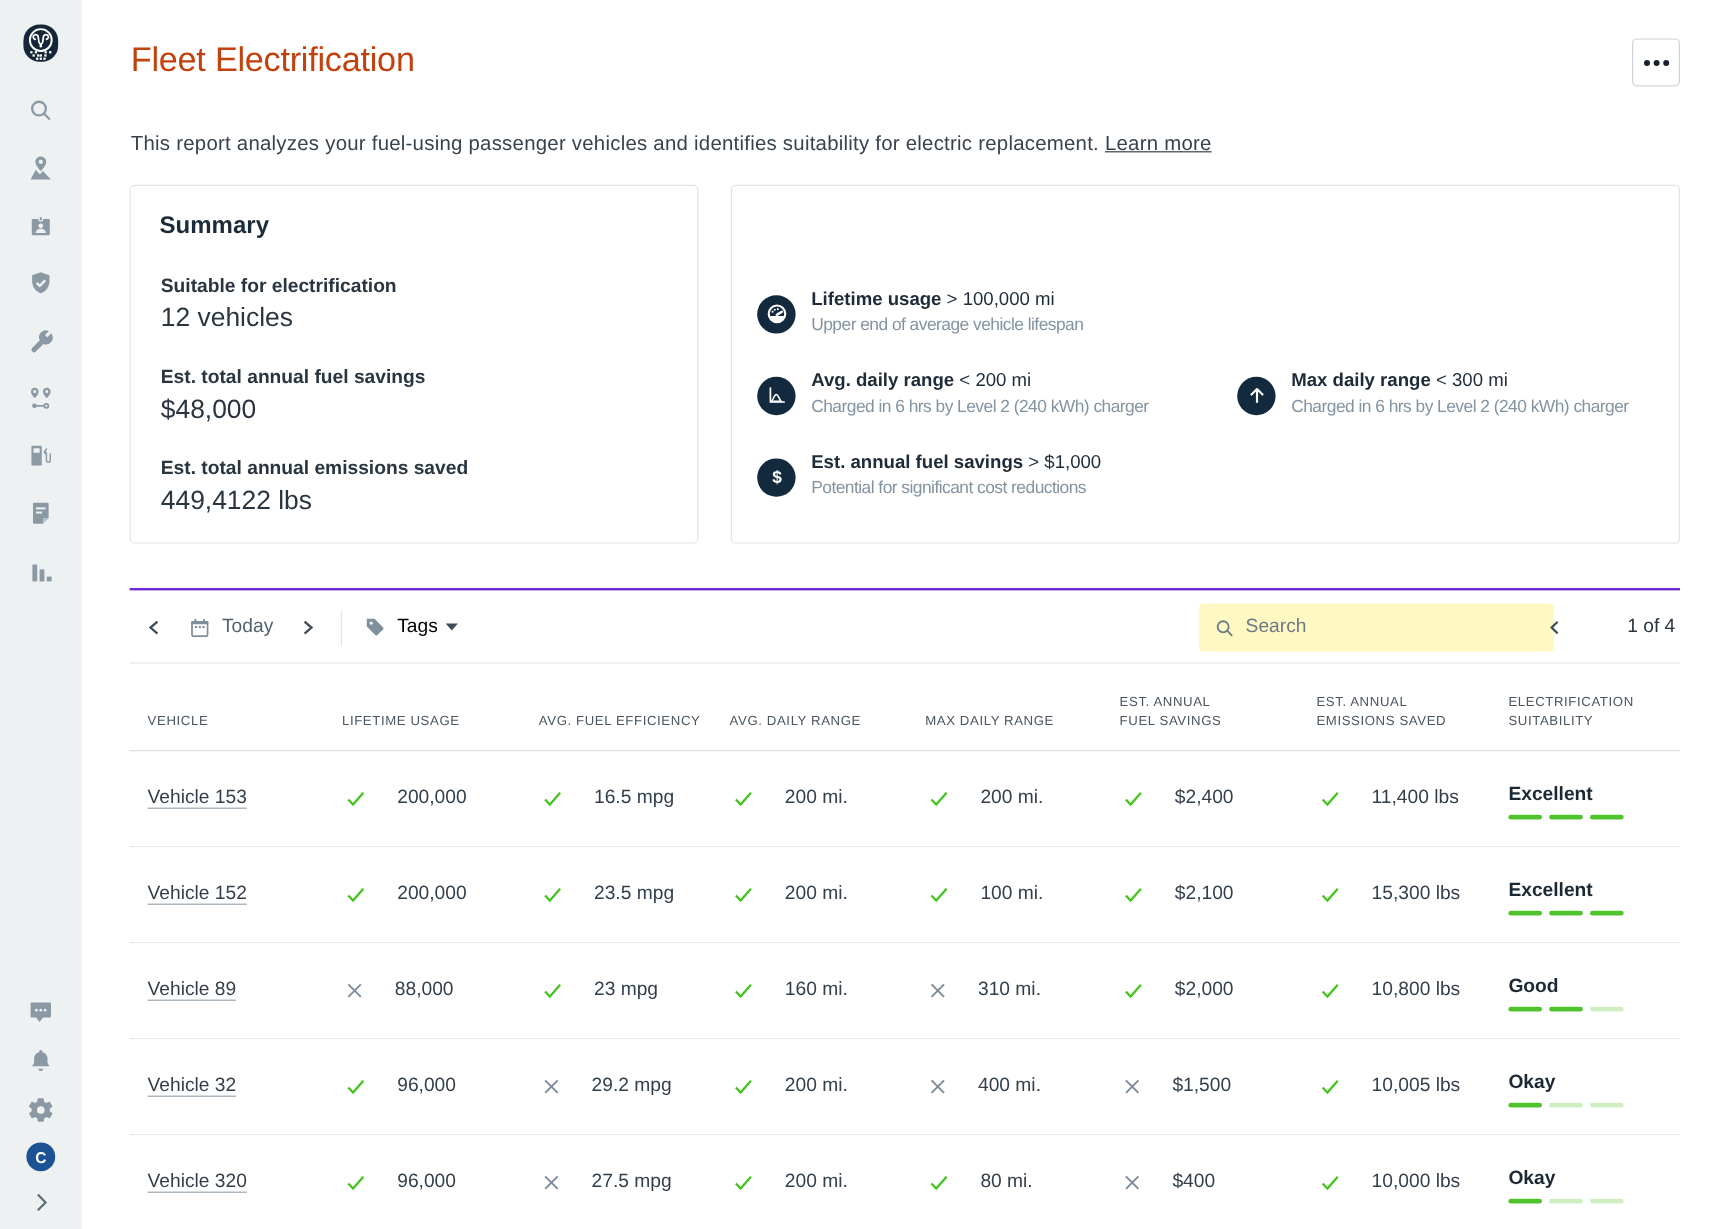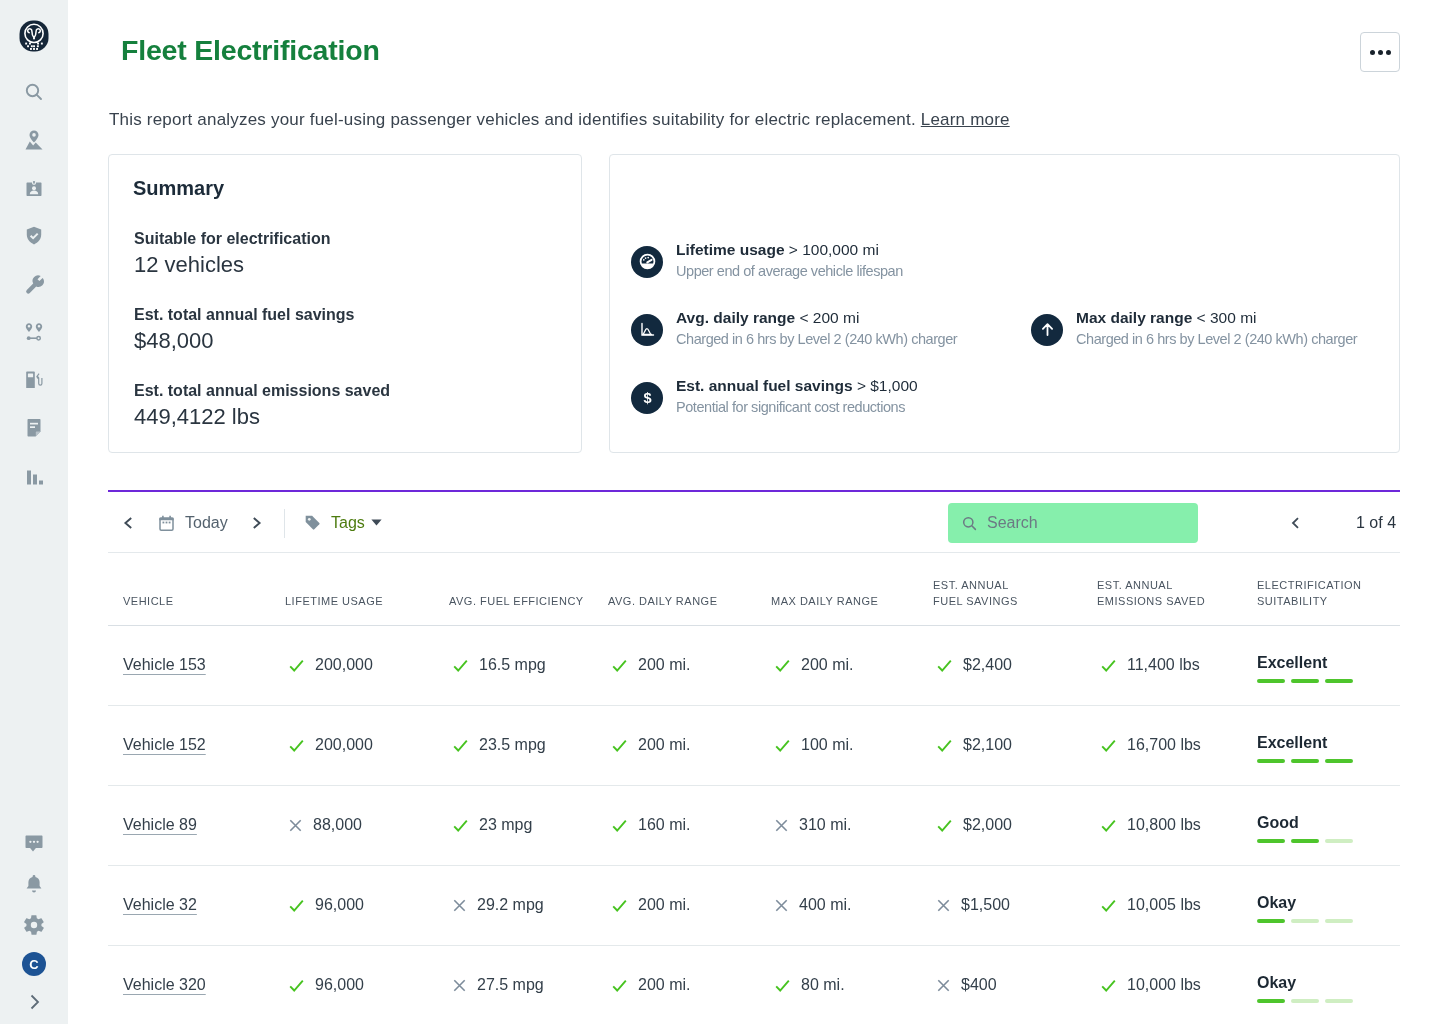--- a/index.html
+++ b/index.html
@@ -8,22 +8,22 @@
 
 
 .sidebar { position:fixed; left:0; top:0; width:68px; height:1024px;
   background:#edf1f2; z-index:10; }
 .side-ic { position:absolute; left:0; width:68px; display:flex;
   justify-content:center; align-items:center; color:#8a99a3; }
 .logo { position:absolute; left:19px; top:20px; }
 
 
 .main { position:absolute; left:68px; top:0; width:1372px; height:1024px; }
-h1 { position:absolute; left:41px; top:34px; font-size:28.5px; font-weight:bold;
-  color:#15803d; letter-spacing:-0.2px;margin-left:12px; }
+h1 { position:absolute; left:41px; top:34px; font-size:28.5px; font-weight:normal;
+  color:#c2410c; letter-spacing:-0.2px; }
 .dots-btn { position:absolute; left:1292px; top:32px; width:40px; height:40px;
   border:1px solid #ccd4da; border-radius:4px; background:#fff;
   display:flex; align-items:center; justify-content:center; gap:3px; }
 .dots-btn i { width:5px; height:5px; border-radius:50%; background:#19222c; }
 .desc { position:absolute; left:41px; top:110px; font-size:17px; color:#39434e; letter-spacing:0.2px; }
 .desc a { color:#39434e; text-decoration:underline; }
 
 
 .card { position:absolute; top:154px; background:#fff; border:1px solid #dfe5e9;
   border-radius:4px; height:299px; }
@@ -42,41 +42,41 @@
 .crit-tx .t { font-size:15.5px; line-height:20px; color:#1e2b38; white-space:nowrap; }
 .crit-tx .t b { font-weight:bold; }
 .crit-tx .s { font-size:14.5px; line-height:20px; letter-spacing:-0.45px; color:#8493a1; margin-top:1px; white-space:nowrap; }
 
 
 .toolbar { position:absolute; left:40px; top:490px; width:1292px; height:63px;
   border-top:2px solid #6d28d9; border-bottom:1px solid #e4e9ec; }
 .tb-abs { position:absolute; display:flex; align-items:center; }
 .tb-today { font-size:16px; color:#54626e; }
 .tb-div { position:absolute; left:176px; top:17px; width:1px; height:29px; background:#dfe5e9; }
-.tb-tags { font-size:16px; color:#4d7c0f; }
-.search { position:absolute; left:840px; top:11px; width:250px; height:40px;
-  background:#86efac; border-radius:4px; display:flex; align-items:center; }
+.tb-tags { font-size:16px; color:#000000; }
+.search { position:absolute; left:891px; top:11px; width:296px; height:40px;
+  background:#fef9c3; border-radius:4px; display:flex; align-items:center; }
 .search svg { margin-left:13px; }
 .search span { font-size:16px; color:#6c7984; margin-left:9px; }
 .pager { position:absolute; left:1180px; top:0; height:61px; display:flex;
   align-items:center; white-space:nowrap;gap:39px; }
 .pager .pg { font-size:16px; color:#2a3540; margin:0 13px; }
 .pager .chev { color:#3f4b57; display:flex; }
 
 
 table { position:absolute; left:40px; top:552px; width:1292px;
   border-collapse:collapse; table-layout:fixed; }
 th { font-size:11px; font-weight:normal; color:#4a5561; text-align:left;
   letter-spacing:0.5px; height:73px; padding:0 0 16px 15px; vertical-align:bottom;
   border-bottom:1px solid #d9dfe4; line-height:16px; }
 td { height:80px; border-bottom:1px solid #e4e9eb; padding:0 0 0 15px;
   font-size:16px; color:#333f4a; vertical-align:middle; }
 td .cell { display:flex; align-items:center; }
 td .cell svg { flex:none; margin-left:3px; }
-td .cell span { margin-left:10px; }
+td .cell span { margin-left:26px; }
 .vlink { color:#333f4a; text-decoration:underline;
   text-decoration-color:#9aa7b1; text-underline-offset:4px; }
 .suit b { display:block; font-size:16px; line-height:20px; font-weight:bold; color:#1c2833; margin-top:5px; }
 .bars { display:flex; gap:6px; margin-top:6px; }
 .bars i { width:28px; height:4px; border-radius:2px; background:#cfeec2; }
 .bars i.on { background:#4ec52c; }
 </style>
 </head>
 <body>
 <div class="main">
@@ -343,21 +343,21 @@
                 <path d="M2.2 9.3l4 4.2L14.8 3.6" fill="none" stroke="#47c320" stroke-width="1.9"></path>
               </svg>
               <span>$2,100</span>
             </div>
           </td>
           <td>
             <div class="cell">
               <svg width="17" height="17" viewBox="0 0 17 17">
                 <path d="M2.2 9.3l4 4.2L14.8 3.6" fill="none" stroke="#47c320" stroke-width="1.9"></path>
               </svg>
-              <span>16,700 lbs</span>
+              <span>15,300 lbs</span>
             </div>
           </td>
           <td class="suit">
             <b>Excellent</b>
             <div class="bars">
               <i class="on"></i>
               <i class="on"></i>
               <i class="on"></i>
             </div>
           </td>

